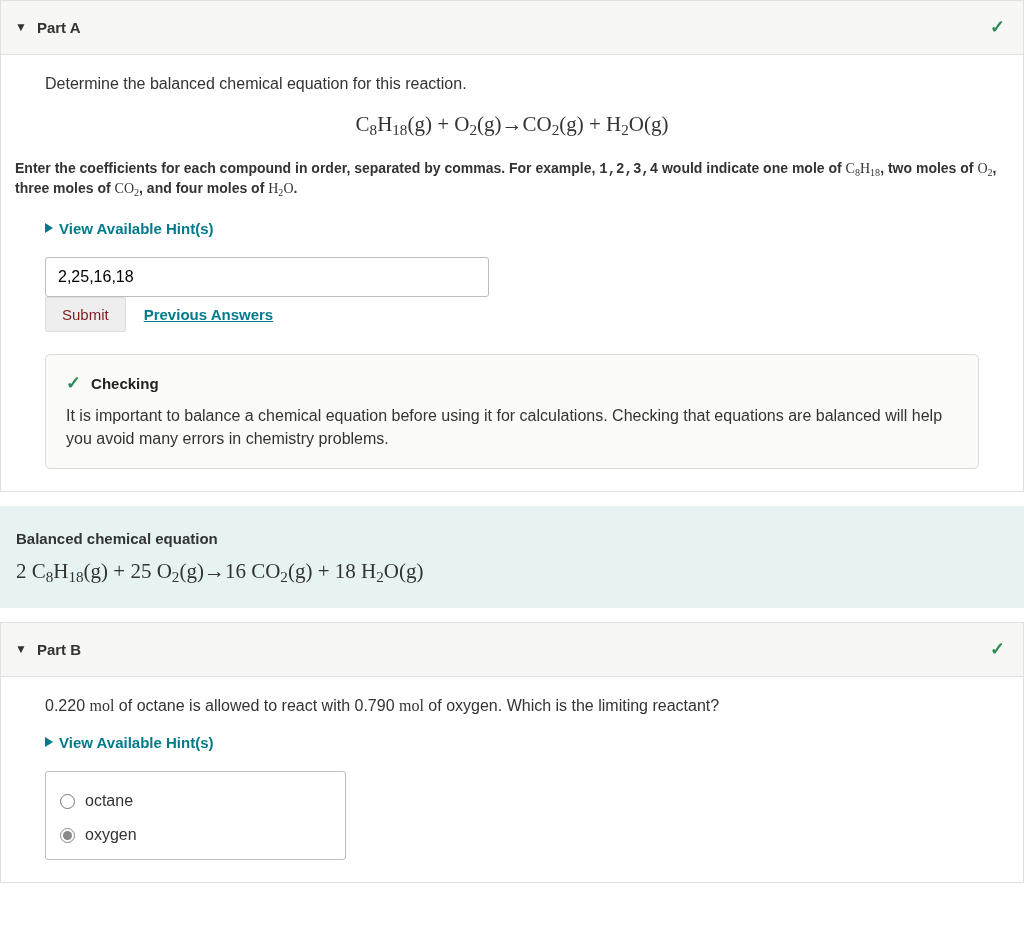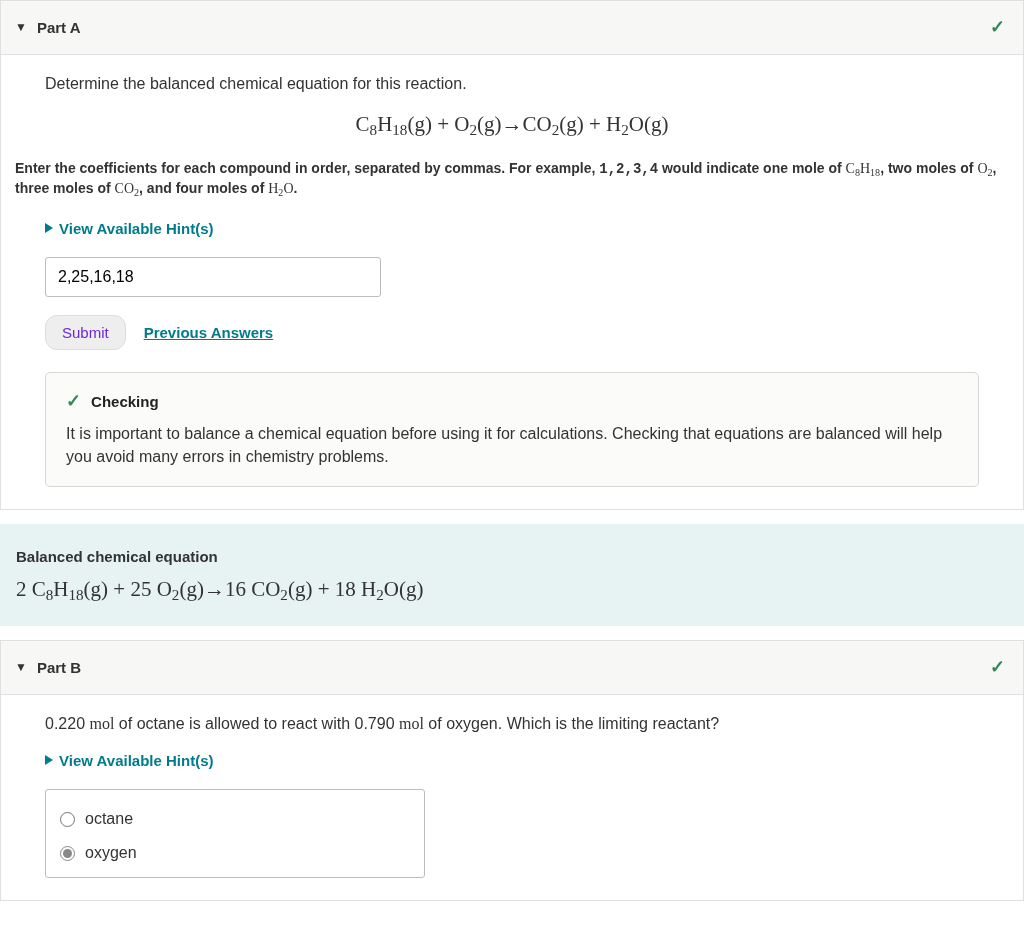--- a/index.html
+++ b/index.html
@@ -61,37 +61,36 @@
   }
   .hints-link .tri-right {
     display: inline-block;
     width: 0; height: 0;
     border-top: 5px solid transparent;
     border-bottom: 5px solid transparent;
     border-left: 8px solid #017b8b;
     margin-right: 6px;
   }
   .answer-input {
-    width: 336px;
+    width: 444px;
     padding: 10px 12px;
     font-size: 16px;
     border: 1px solid #bdbdbd;
     border-radius: 3px;
-    margin-bottom: 18px;
     display: block;
   }
   .submit-row { display: flex; align-items: center; gap: 18px; margin-bottom: 22px; }
   .btn-submit {
     background: #eee;
     border: 1px solid #ddd;
-    color: #6d28d9;
+    color: #7f1d1d;
     padding: 8px 16px;
     font-size: 15px;
     cursor: not-allowed;
-    border-radius: 12px;
+    border-radius: 2px;
   }
   .prev-link {
     color: #017b8b;
     font-weight: bold;
     text-decoration: underline;
     font-size: 15px;
     cursor: pointer;
   }
   .feedback {
     border: 1px solid #d8d8d6;
@@ -116,21 +115,21 @@
   .balanced-title { font-weight: bold; color: #333; margin-bottom: 8px; font-size: 15px; margin-top: 8px; }
   .balanced-eq {
     font-family: "Cambria Math", "STIX", Georgia, serif;
     font-size: 21px;
     color: #333;
   }
 
   .radio-box {
     border: 1px solid #bdbdbd;
     border-radius: 3px;
-    width: 380px;
+    width: 301px;
     padding: 12px 14px 6px 14px;
   }
   .radio-row { display: flex; align-items: center; gap: 10px; padding: 6px 0; font-size: 16px; }
   .radio-row input[type=radio] { width: 15px; height: 15px; accent-color: #888; }
 
   .mol { font-family: "Cambria Math", Georgia, serif; }
 </style>
 </head>
 <body>
 

